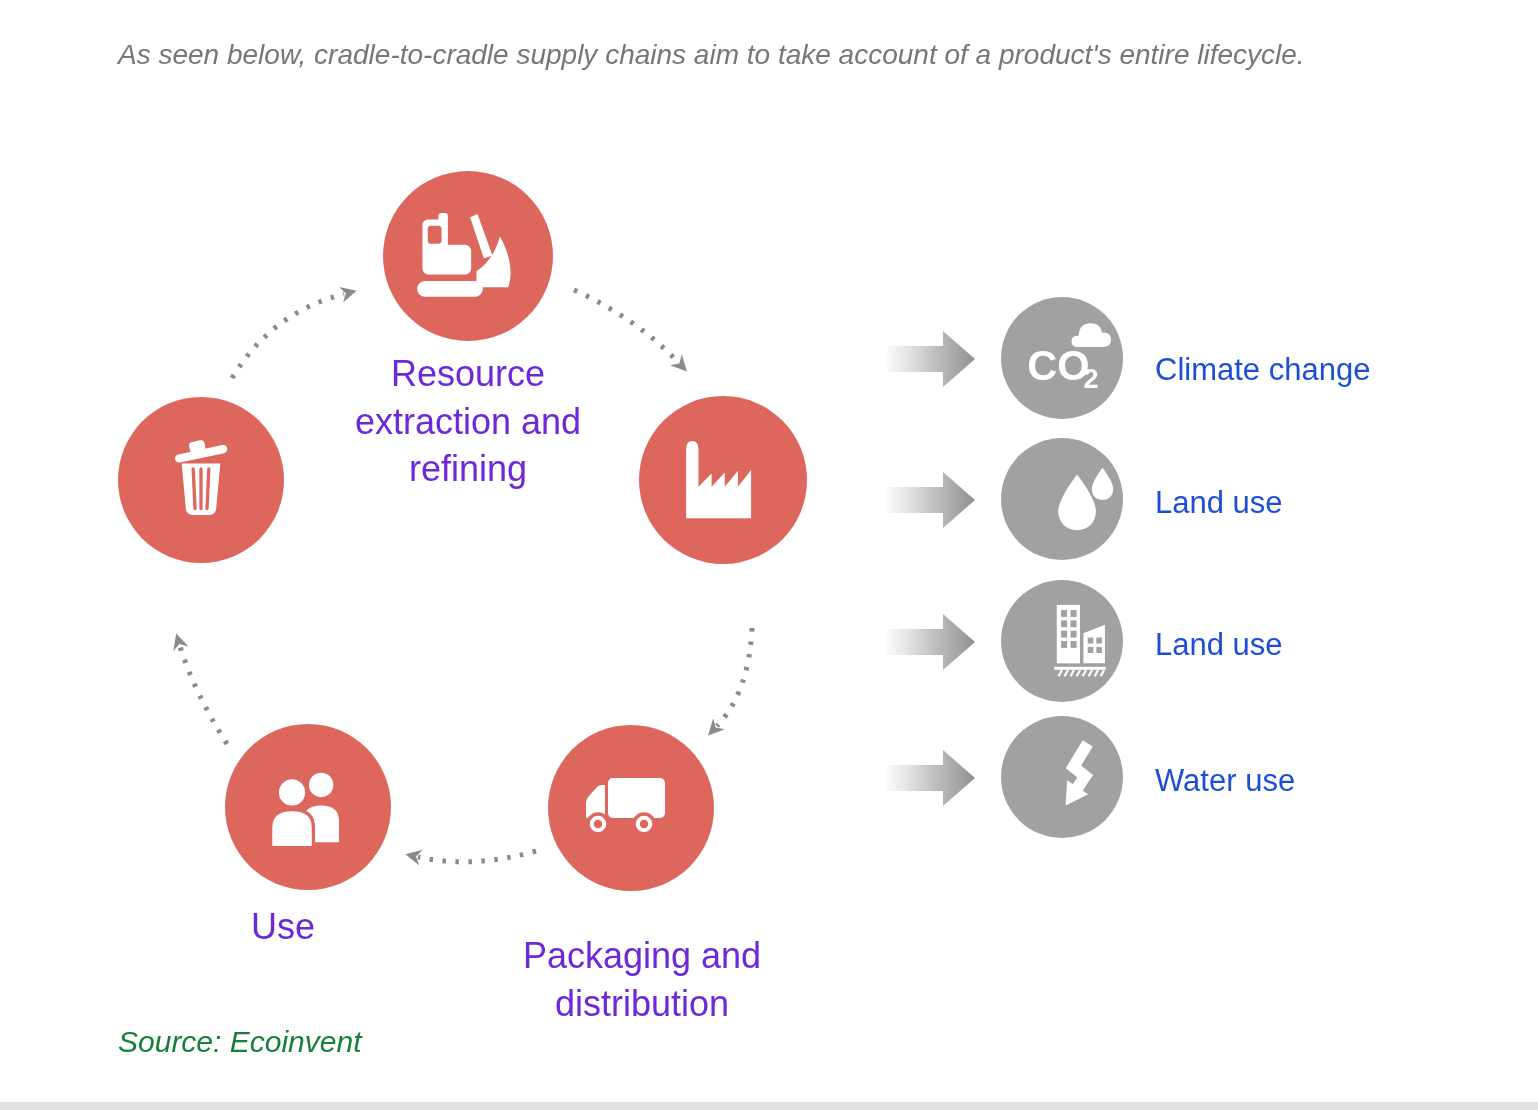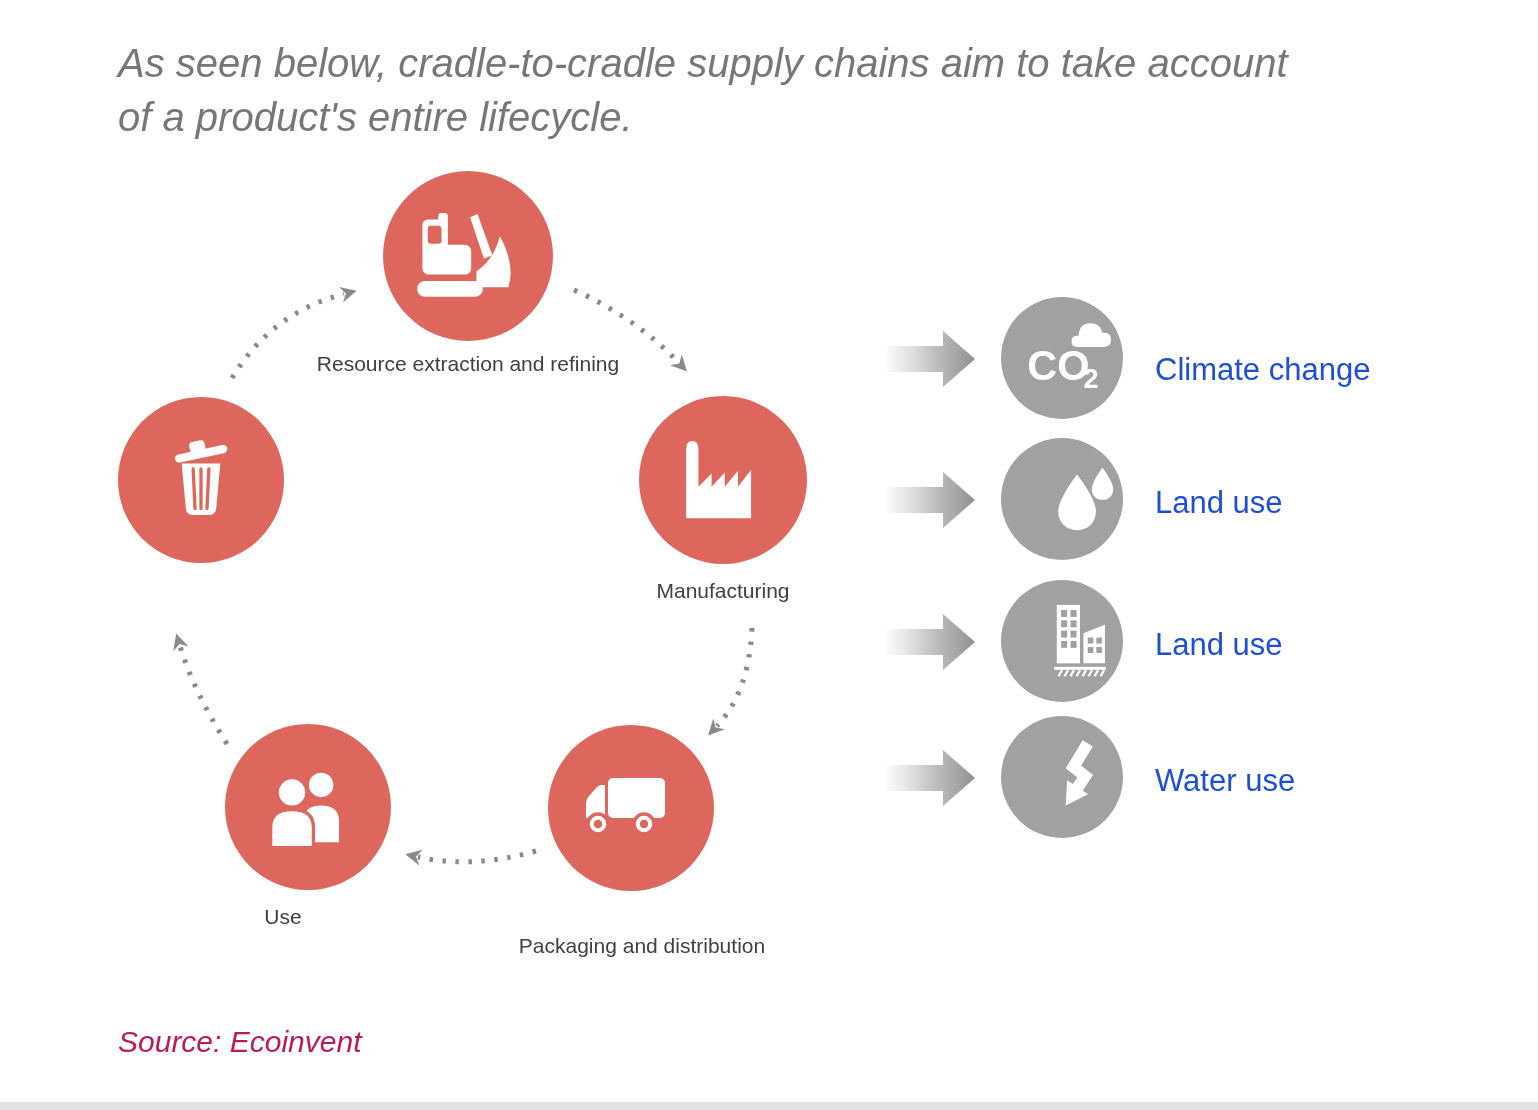--- a/index.html
+++ b/index.html
@@ -2,34 +2,34 @@
 <html><head>
 <meta charset="utf-8">
 <style>
   html,body{margin:0;padding:0;background:#ffffff;}
   .canvas{
     position:relative;width:1538px;height:1110px;background:#ffffff;
     font-family:"Liberation Sans","DejaVu Sans",sans-serif;overflow:hidden;
   }
   .caption{
     position:absolute;left:118px;top:36px;width:1195px;margin:0;
-    font-style:italic;font-size:40px;line-height:1.36;color:#777777;
+    font-style:italic;font-size:28px;line-height:1.36;color:#777777;
   }
   .source{
     position:absolute;left:118px;top:1025px;margin:0;
-    font-style:italic;font-size:30px;color:#be185d;
+    font-style:italic;font-size:30px;color:#15803d;
   }
   .arrows-overlay{position:absolute;left:0;top:0;pointer-events:none;}
   .stage{
     position:absolute;border-radius:50%;background:#DD675C;
     display:flex;align-items:center;justify-content:center;
   }
   .stage svg{display:block;}
   .stage-label{
-    position:absolute;color:#404040;font-size:21px;line-height:1.32;
+    position:absolute;color:#6d28d9;font-size:36px;line-height:1.32;
     text-align:center;
   }
   .impact-circle{
     position:absolute;width:122px;height:122px;border-radius:50%;background:#A1A1A1;
     display:flex;align-items:center;justify-content:flex-end;
   }
   .impact-label{position:absolute;color:#1d4ed8;font-size:31px;white-space:nowrap;}
   .grad-arrow{position:absolute;}
   .bottom-strip{
     position:absolute;left:0;bottom:0;width:100%;height:8px;background:#e2e2e2;
@@ -78,21 +78,20 @@
       <path d="M 80 22 C 77 35 69 48 58 55 L 58 70 L 88 70 C 93 55 89 38 80 22 Z"></path>
     </svg>
   </div>
   <div class="stage-label" style="left:308px;top:350px;width:320px;">Resource extraction and refining</div>
 
   <div class="stage" style="left:639px;top:396px;width:168px;height:168px;">
     <svg width="88" height="79" viewBox="0 0 100 90" fill="#ffffff">
       <path d="M 8 88 L 8 9 Q 8 0 15 0 Q 22 0 22 9 L 22 52 L 37 37 L 37 52 L 52 36 L 52 52 L 67 34 L 67 52 L 82 33 L 82 88 Z"></path>
     </svg>
   </div>
-  <div class="stage-label" style="left:573px;top:577px;width:300px;">Manufacturing</div>
 
   <div class="stage" style="left:548px;top:725px;width:166px;height:166px;">
     <svg width="100" height="70" viewBox="0 0 100 70">
       <g fill="#ffffff">
         <rect x="27" y="5" width="57" height="40" rx="5"></rect>
         <path d="M 5 45 L 5 30 Q 5 26 8 23 L 16 14 Q 18 12 21 12 L 24 12 L 24 45 Z"></path>
       </g>
       <circle cx="17" cy="51" r="10" fill="#ffffff" stroke="#DD675C" stroke-width="3.5"></circle>
       <circle cx="17" cy="51" r="4.2" fill="#DD675C"></circle>
       <circle cx="63" cy="51" r="10" fill="#ffffff" stroke="#DD675C" stroke-width="3.5"></circle>

